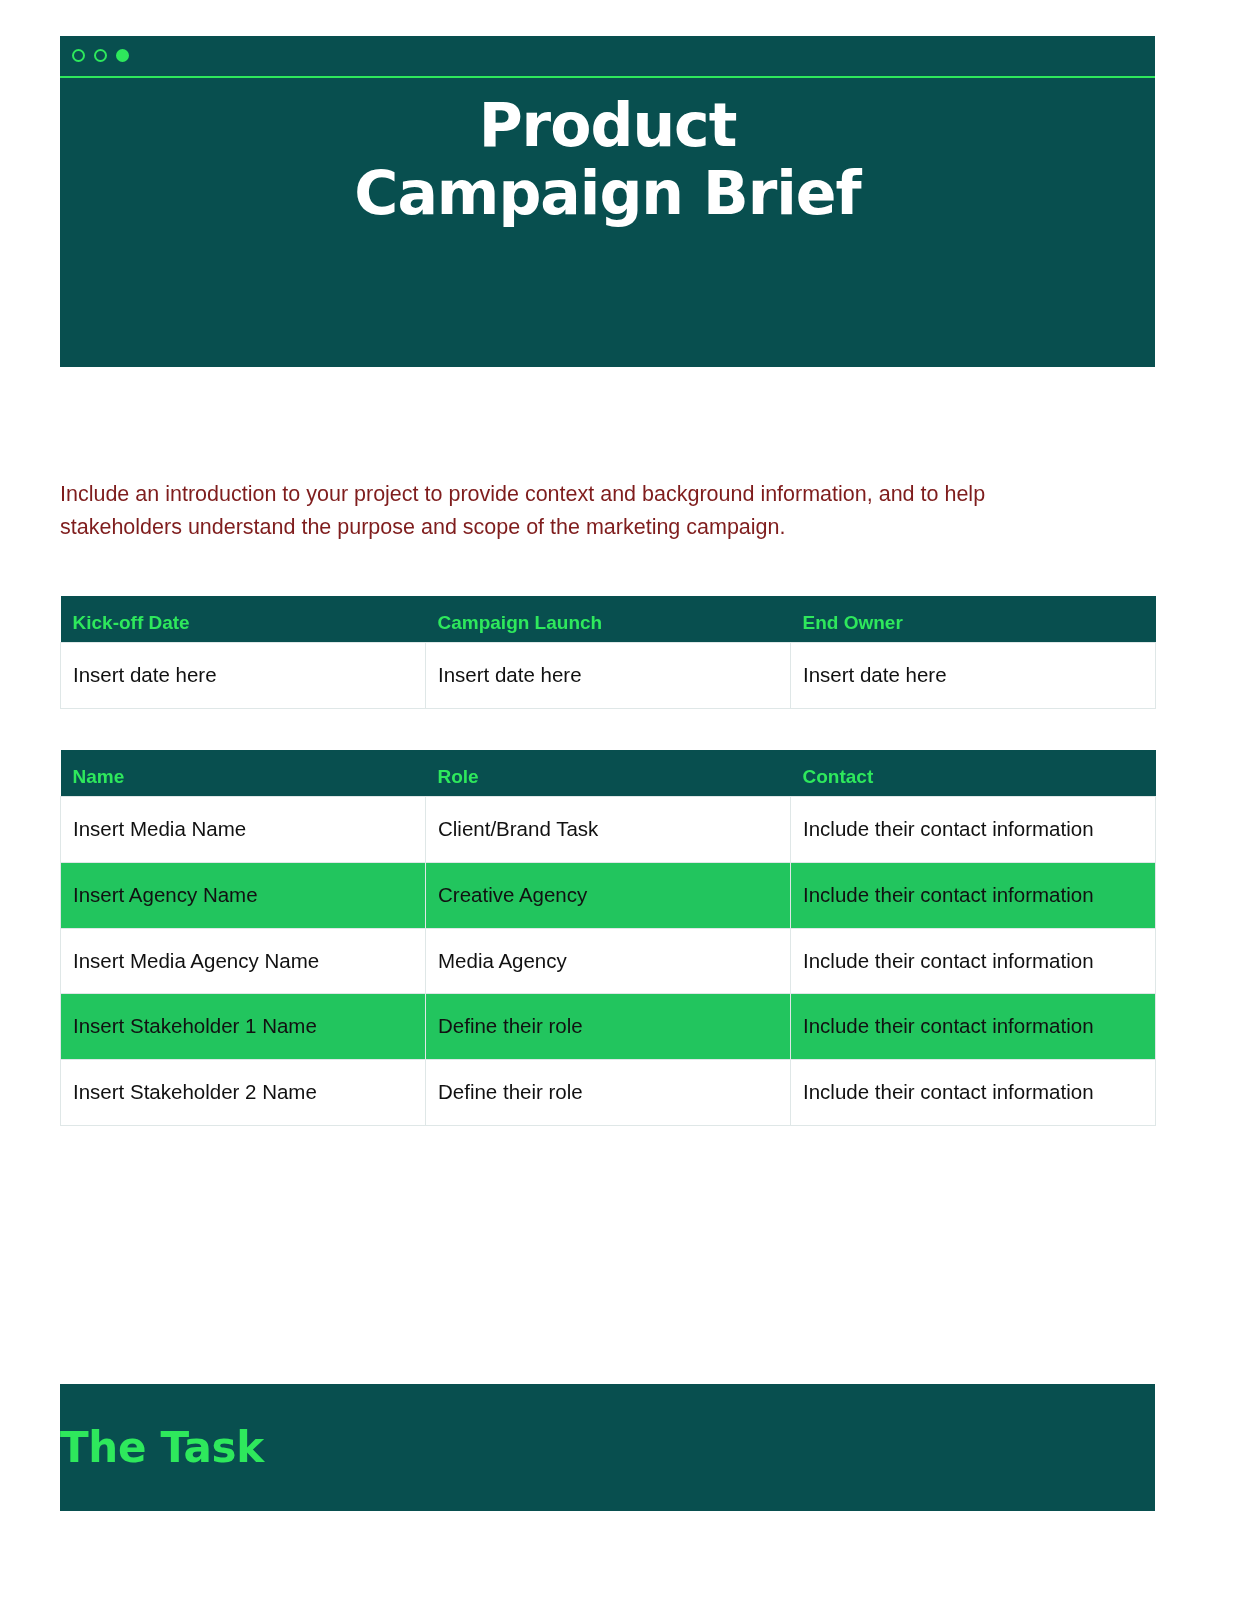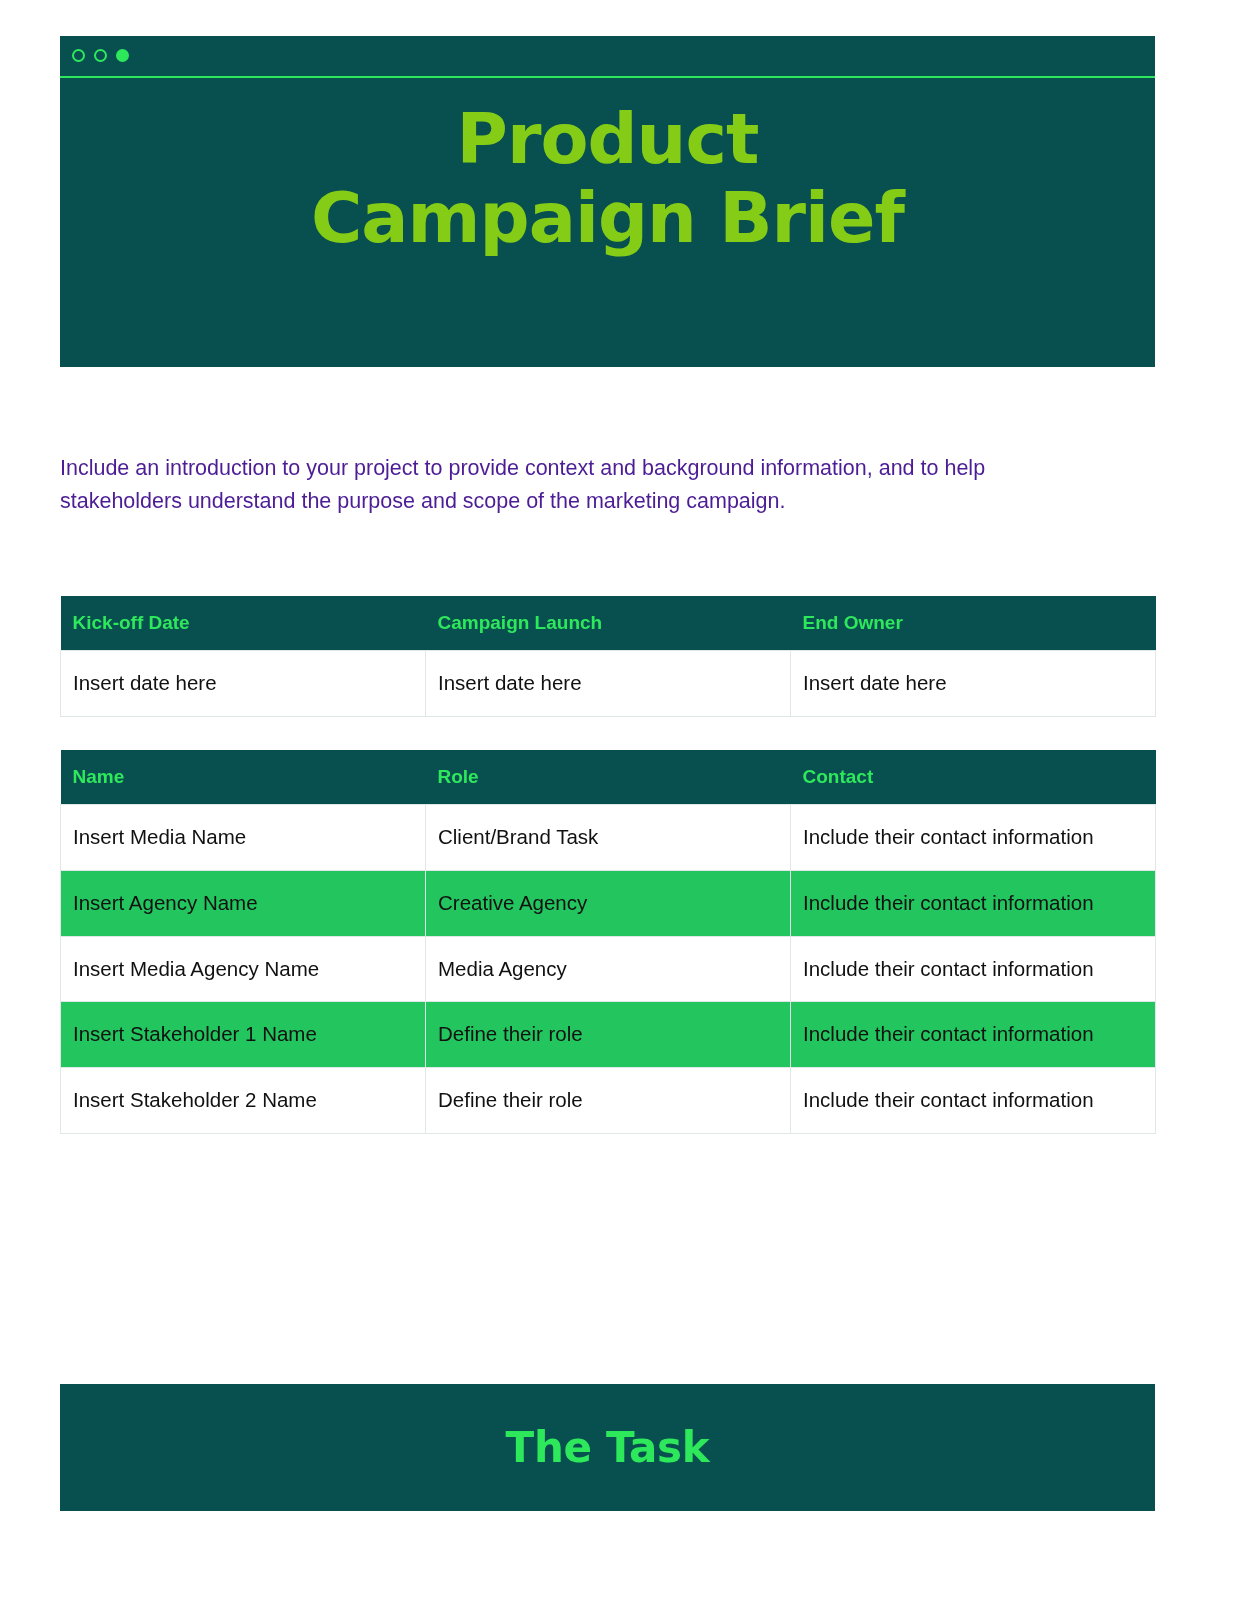--- a/index.html
+++ b/index.html
@@ -51,57 +51,57 @@
     height: 13px;
     border-radius: 50%;
     border: 2px solid #2ee85c;
     box-sizing: border-box;
   }
   .dot.filled {
     background: #2ee85c;
   }
   .hero-title {
     margin: 0;
-    padding: 22px 40px 0 40px;
+    padding: 14px 40px 0 40px;
     text-align: center;
-    color: #84cc16;
+    color: #ffffff;
     font-family: "DejaVu Sans", sans-serif;
     font-weight: bold;
-    font-size: 70px;
+    font-size: 60px;
     line-height: 1.13;
     letter-spacing: -1px;
   }
 
   
   .intro {
     position: absolute;
     left: 60px;
-    top: 430px;
+    top: 456px;
     width: 1040px;
     font-size: 21.5px;
     line-height: 1.54;
-    color: #4c1d95;
+    color: #7f1d1d;
   }
 
   
   .tbl {
     position: absolute;
     left: 60px;
     width: 1095px;
     border-collapse: collapse;
     table-layout: fixed;
     font-size: 20px;
   }
   .tbl th {
     background: #084f4f;
     color: #2ee85c;
     text-align: left;
     font-size: 19px;
     font-weight: bold;
-    padding: 16px 0 16px 12px;
+    padding: 16px 0 8px 12px;
     border: none;
   }
   .tbl td {
     padding: 17px 10px 17px 12px;
     vertical-align: top;
     border: 1px solid #dfe7e7;
     color: #111111;
     line-height: 1.5;
     font-size: 20.5px;
     background: #ffffff;
@@ -119,21 +119,21 @@
   
   .section-banner {
     position: absolute;
     left: 60px;
     top: 1384px;
     width: 1095px;
     height: 127px;
     background: #084f4f;
     display: flex;
     align-items: center;
-    justify-content: center;
+    justify-content: flex-start;
   }
   .section-banner h2 {
     margin: 0;
     color: #2ee85c;
     font-family: "DejaVu Sans", sans-serif;
     font-size: 42px;
     font-weight: bold;
     letter-spacing: -0.3px;
   }
 </style>

